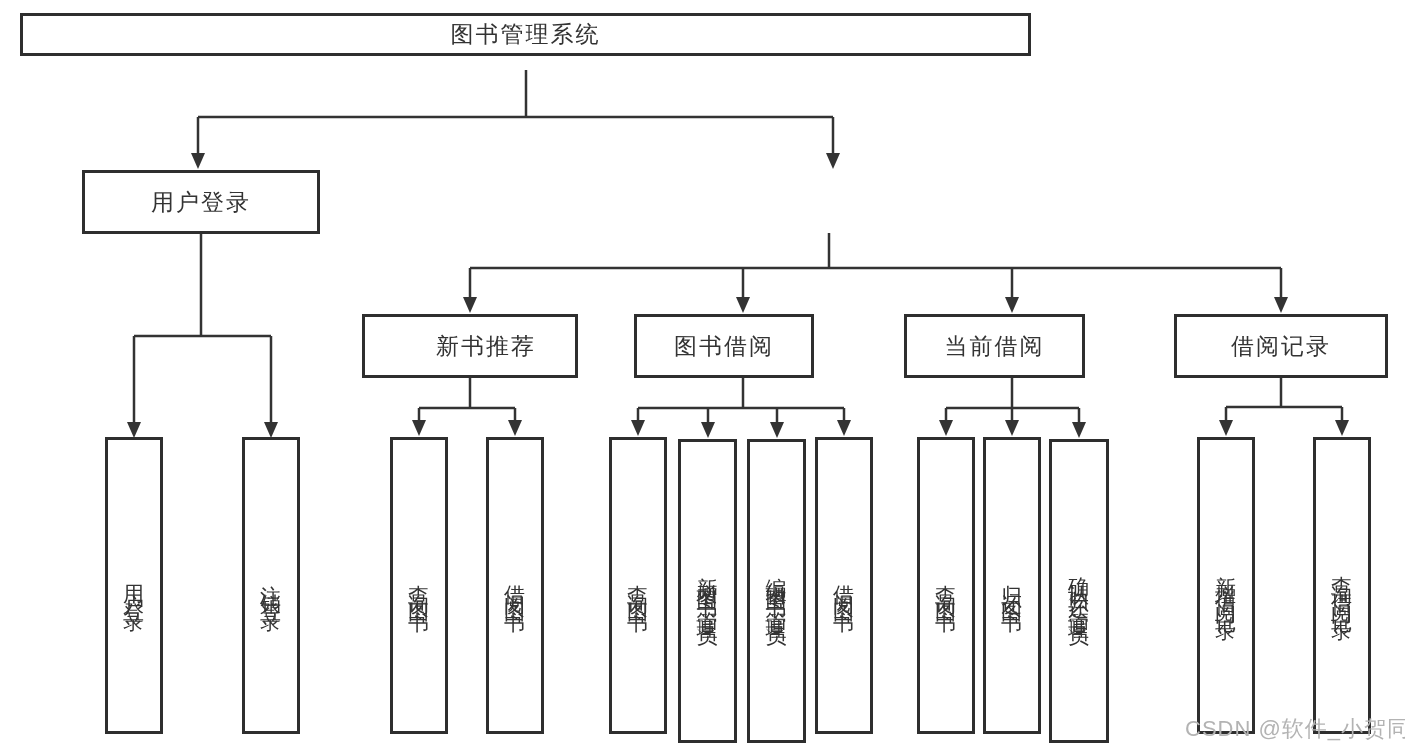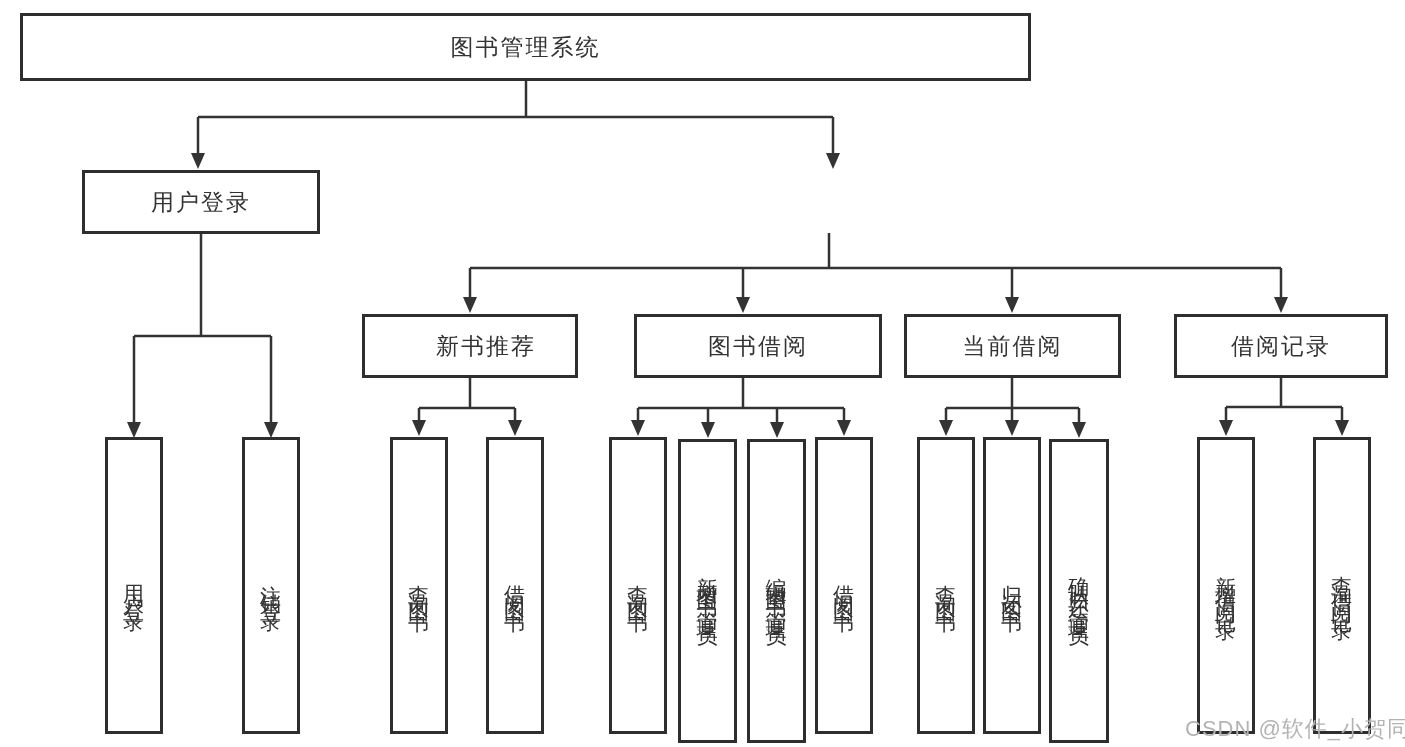--- a/index.html
+++ b/index.html
@@ -21,28 +21,28 @@
   }
   .hbox{font-size:23px;letter-spacing:2px;white-space:nowrap;}
   .vbox .vtext{
     writing-mode:vertical-rl;
     line-height:1;
     font-size:21px;
     letter-spacing:9px;
     color:#333333;
   }
   
-  .n-root{left:20px;top:13px;width:1011px;height:68px;}
+  .n-root{left:20px;top:13px;width:1011px;height:43px;}
   
   .n-l2-0{left:82px;top:170px;width:238px;height:64px;}
   .n-l2-1{left:713px;top:170px;width:232px;height:63px;}
   
   .n-l3-0{left:362px;top:314px;width:216px;height:64px;padding-left:32px;}
-  .n-l3-1{left:634px;top:314px;width:248px;height:64px;}
-  .n-l3-2{left:904px;top:314px;width:217px;height:64px;}
+  .n-l3-1{left:634px;top:314px;width:180px;height:64px;}
+  .n-l3-2{left:904px;top:314px;width:181px;height:64px;}
   .n-l3-3{left:1174px;top:314px;width:214px;height:64px;}
   
   .n-a1{left:105px;top:437px;width:58px;height:297px;}
   .n-a2{left:242px;top:437px;width:58px;height:297px;}
   .n-b1{left:390px;top:437px;width:58px;height:297px;}
   .n-b2{left:486px;top:437px;width:58px;height:297px;}
   .n-c1{left:609px;top:437px;width:58px;height:297px;}
   .n-c2{left:678px;top:439px;width:59px;height:304px;}
   .n-c3{left:747px;top:439px;width:59px;height:304px;}
   .n-c4{left:815px;top:437px;width:58px;height:297px;}

